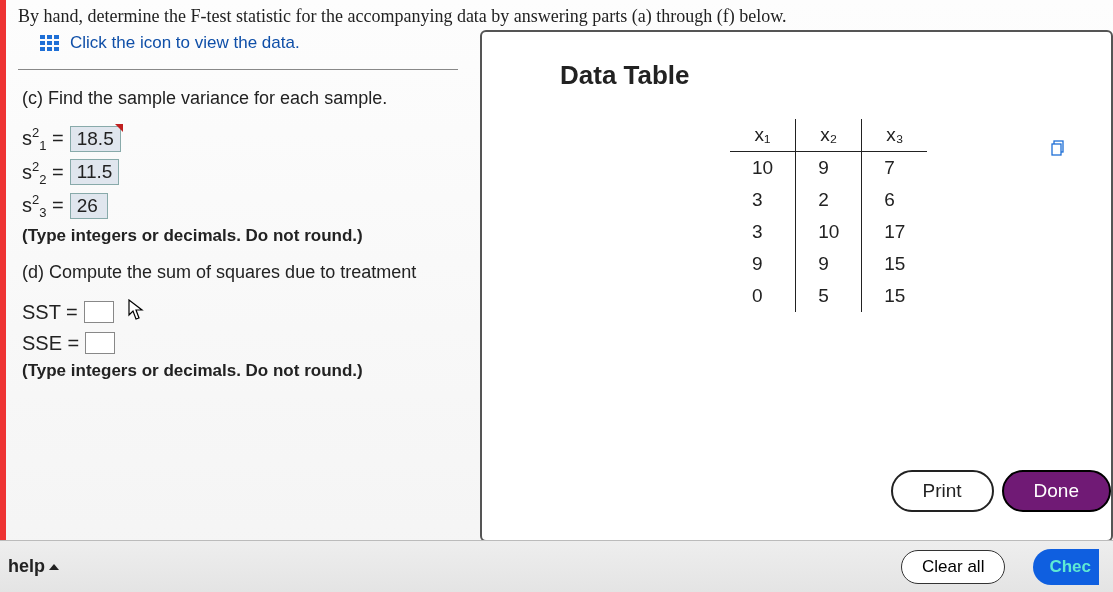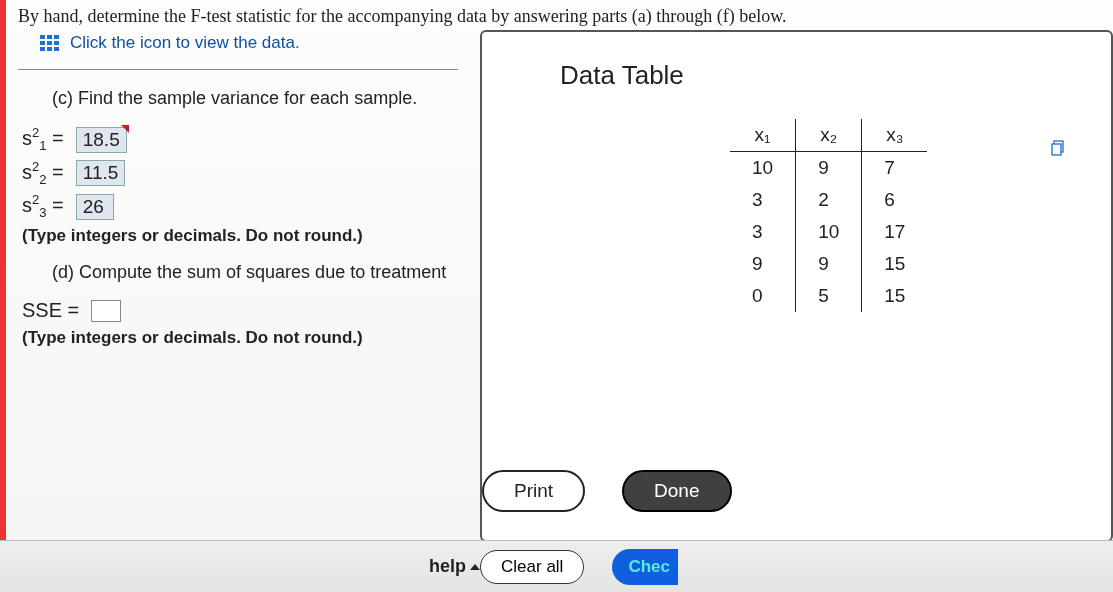--- a/index.html
+++ b/index.html
@@ -54,25 +54,25 @@
     margin: 6px 18px 18px 18px;
     border: none;
     border-top: 1px solid #888;
     width: 440px;
   }
   .left-col {
     padding-left: 22px;
     font-size: 18px;
     width: 480px;
   }
-  .part-label { margin-bottom: 16px; margin-left: 30px; }
+  .part-label { margin-bottom: 16px; }
   .eq-line {
     display: flex;
-    align-items: flex-end;
-    gap: 12px;
+    align-items: center;
+    gap: 6px;
     margin-bottom: 6px;
     font-size: 20px;
   }
   .sub { font-size: 13px; vertical-align: sub; }
   .sup { font-size: 13px; vertical-align: super; }
   .ans-box {
     background: #e0e6ee;
     border: 1px solid #8aa;
     padding: 1px 6px;
     font-size: 19px;
@@ -115,20 +115,21 @@
     right: 0;
     bottom: 50px;
     background: #fff;
     border: 2px solid #555;
     border-radius: 6px;
     padding: 18px 28px 18px 28px;
   }
   .modal-title {
     font-size: 26px;
     margin: 10px 0 28px 50px;
+    font-weight: bold;
   }
   .data-table {
     margin-left: 220px;
     border-collapse: collapse;
     font-size: 19px;
   }
   .data-table th, .data-table td {
     padding: 5px 22px;
   }
   .data-table thead th {
@@ -143,50 +144,50 @@
     position:absolute;
     top: 108px;
     right: 44px;
     width:16px;height:16px;
   }
   .modal-buttons {
     position: absolute;
     left: 0; right: 0;
     bottom: 28px;
     display: flex;
-    justify-content: flex-start;
-    gap: 37px;
+    justify-content: flex-end;
+    gap: 8px;
   }
   .btn {
     font-size: 19px;
     padding: 8px 30px;
     border-radius: 24px;
     cursor: pointer;
   }
   .btn-print {
     background: #fff;
     border: 2px solid #222;
     color: #222;
   }
   .btn-done {
-    background: #404040;
+    background: #701a75;
     color: #fff;
     border: 2px solid #000;
   }
 
   
   .bottom-bar {
     position: absolute;
     left: 0; right: 0; bottom: 0;
     height: 52px;
     background: linear-gradient(180deg,#eee 0%, #e4e4e4 100%);
     border-top: 1px solid #bbb;
     display: flex;
     align-items: center;
-    justify-content: center;
+    justify-content: space-between;
     padding: 0 14px 0 8px;
   }
   .help-link {
     font-weight: bold;
     font-size: 18px;
     color: #222;
     display:flex;
     align-items:center;
     gap:4px;
   }
@@ -269,20 +270,29 @@
     <div class="eq-line">
       <span>s<span class="sup">2</span><span class="sub">3</span> =</span>
       <span class="ans-box">26</span>
     </div>
 
     <div class="hint">(Type integers or decimals. Do not round.)</div>
 
     <div class="part-label">(d) Compute the sum of squares due to treatment</div>
 
     <div class="eq-line">
+      <span>SST =</span>
+      <span class="empty-box"></span>
+      <span class="cursor-svg">
+        <svg width="18" height="22" viewBox="0 0 18 22">
+            <path d="M1 1 L1 16 L5 12 L8 20 L11 19 L8 11 L14 11 Z" fill="#fff" stroke="#000" stroke-width="1.2"></path>
+          </svg>
+      </span>
+    </div>
+    <div class="eq-line">
       <span>SSE =</span>
       <span class="empty-box"></span>
     </div>
 
     <div class="hint">(Type integers or decimals. Do not round.)</div>
   </div>
 
   <div class="modal">
     <div class="modal-title">Data Table</div>
 

